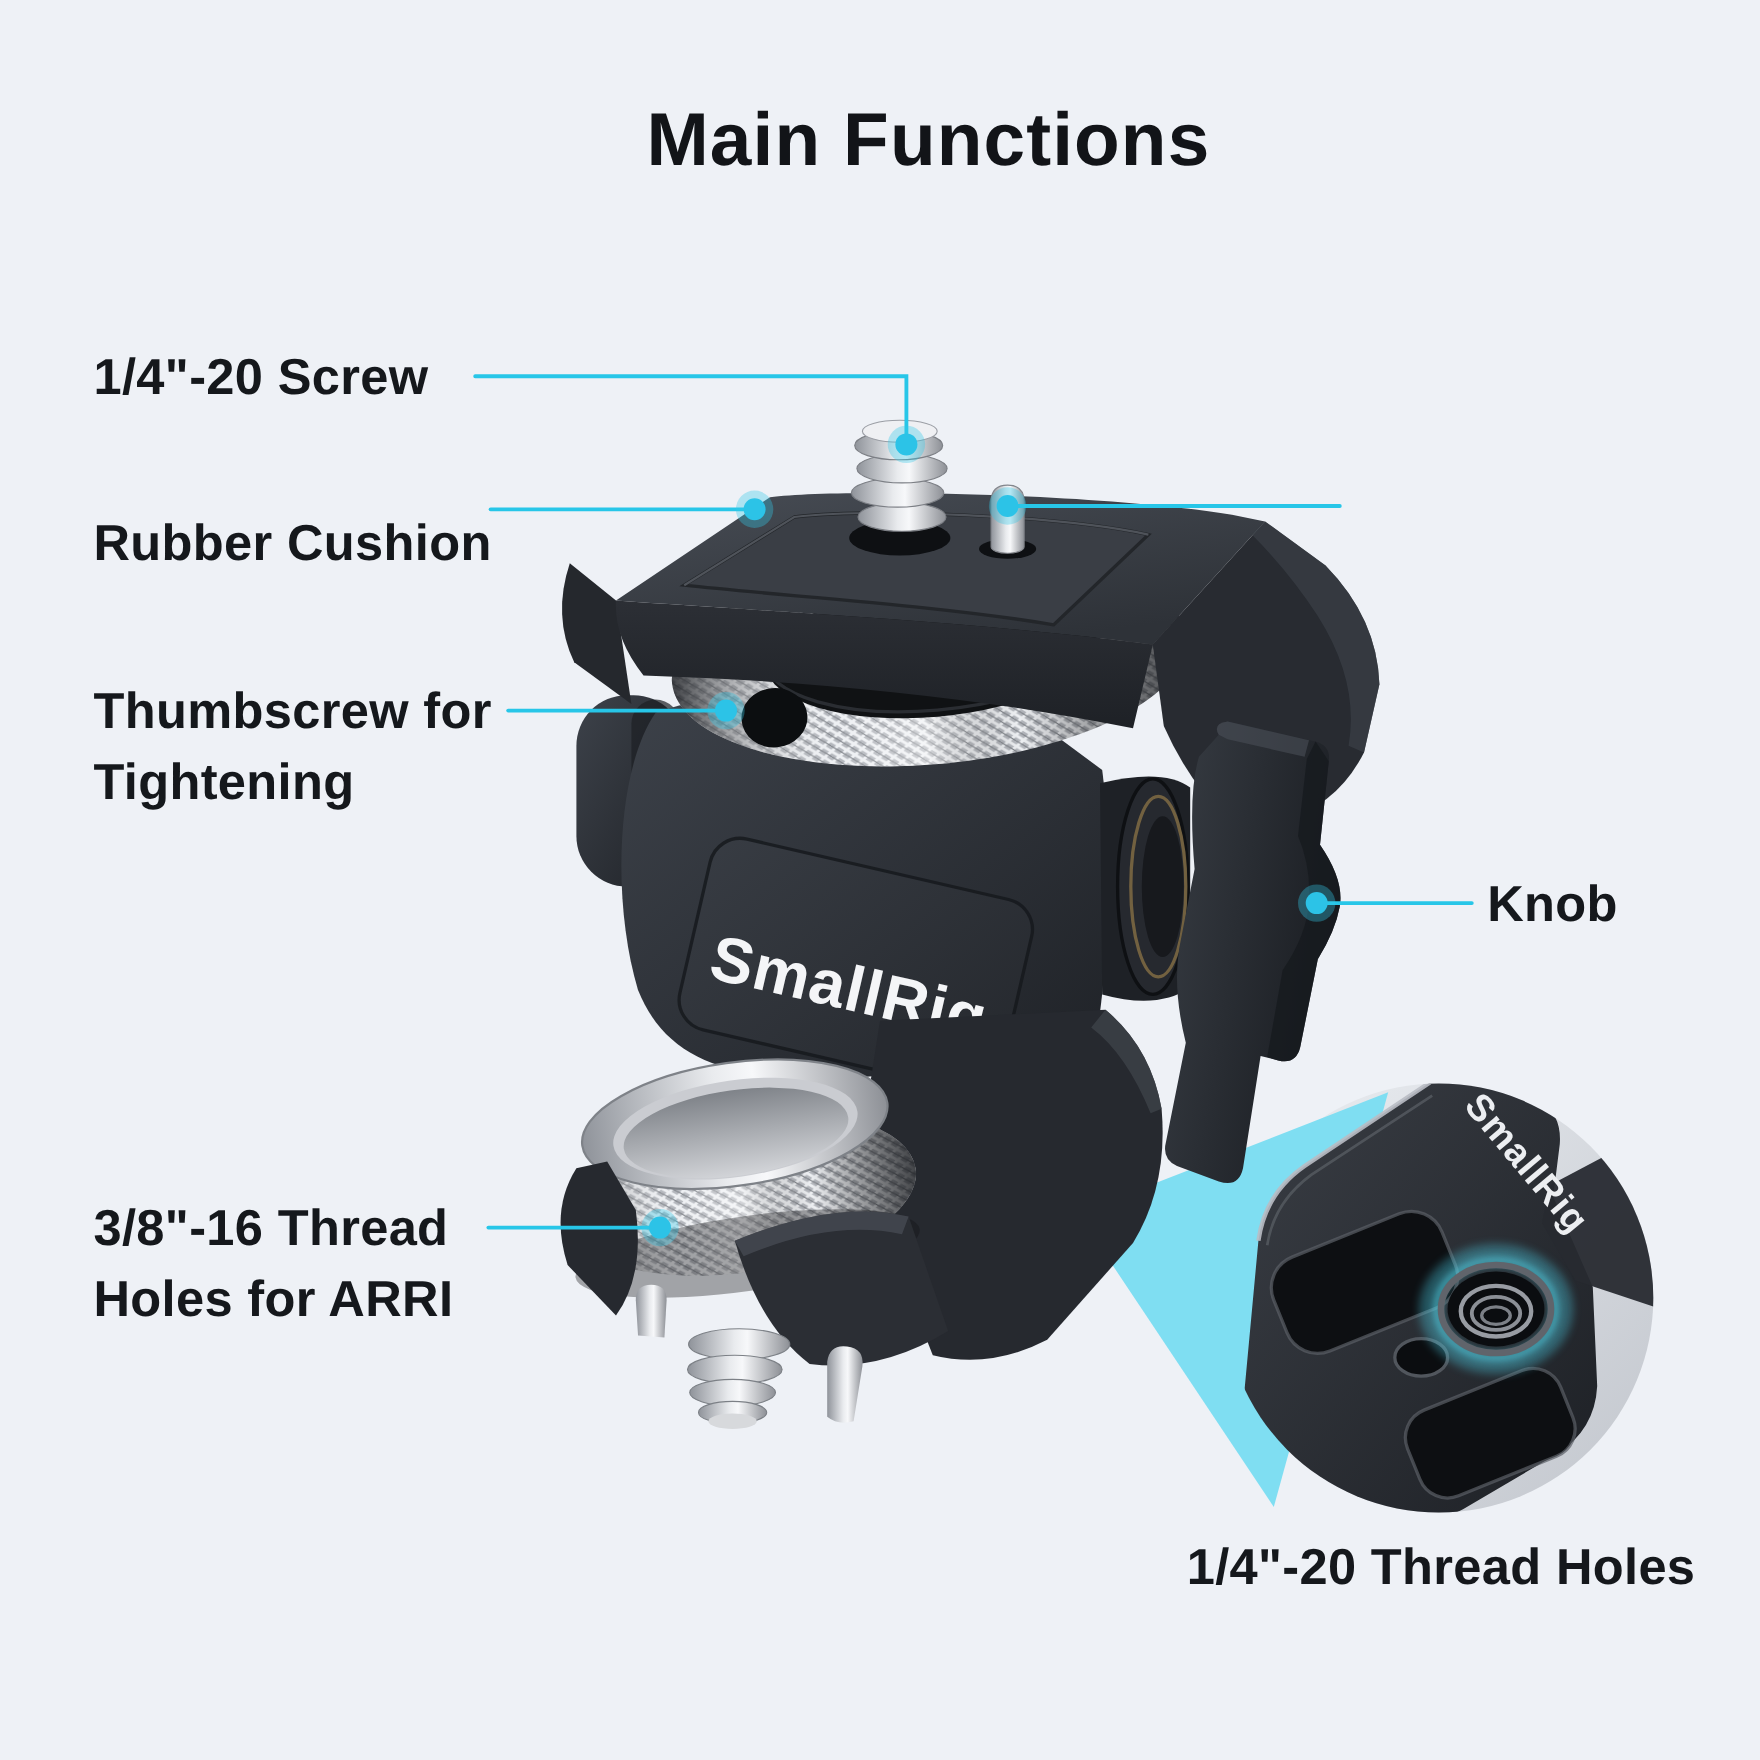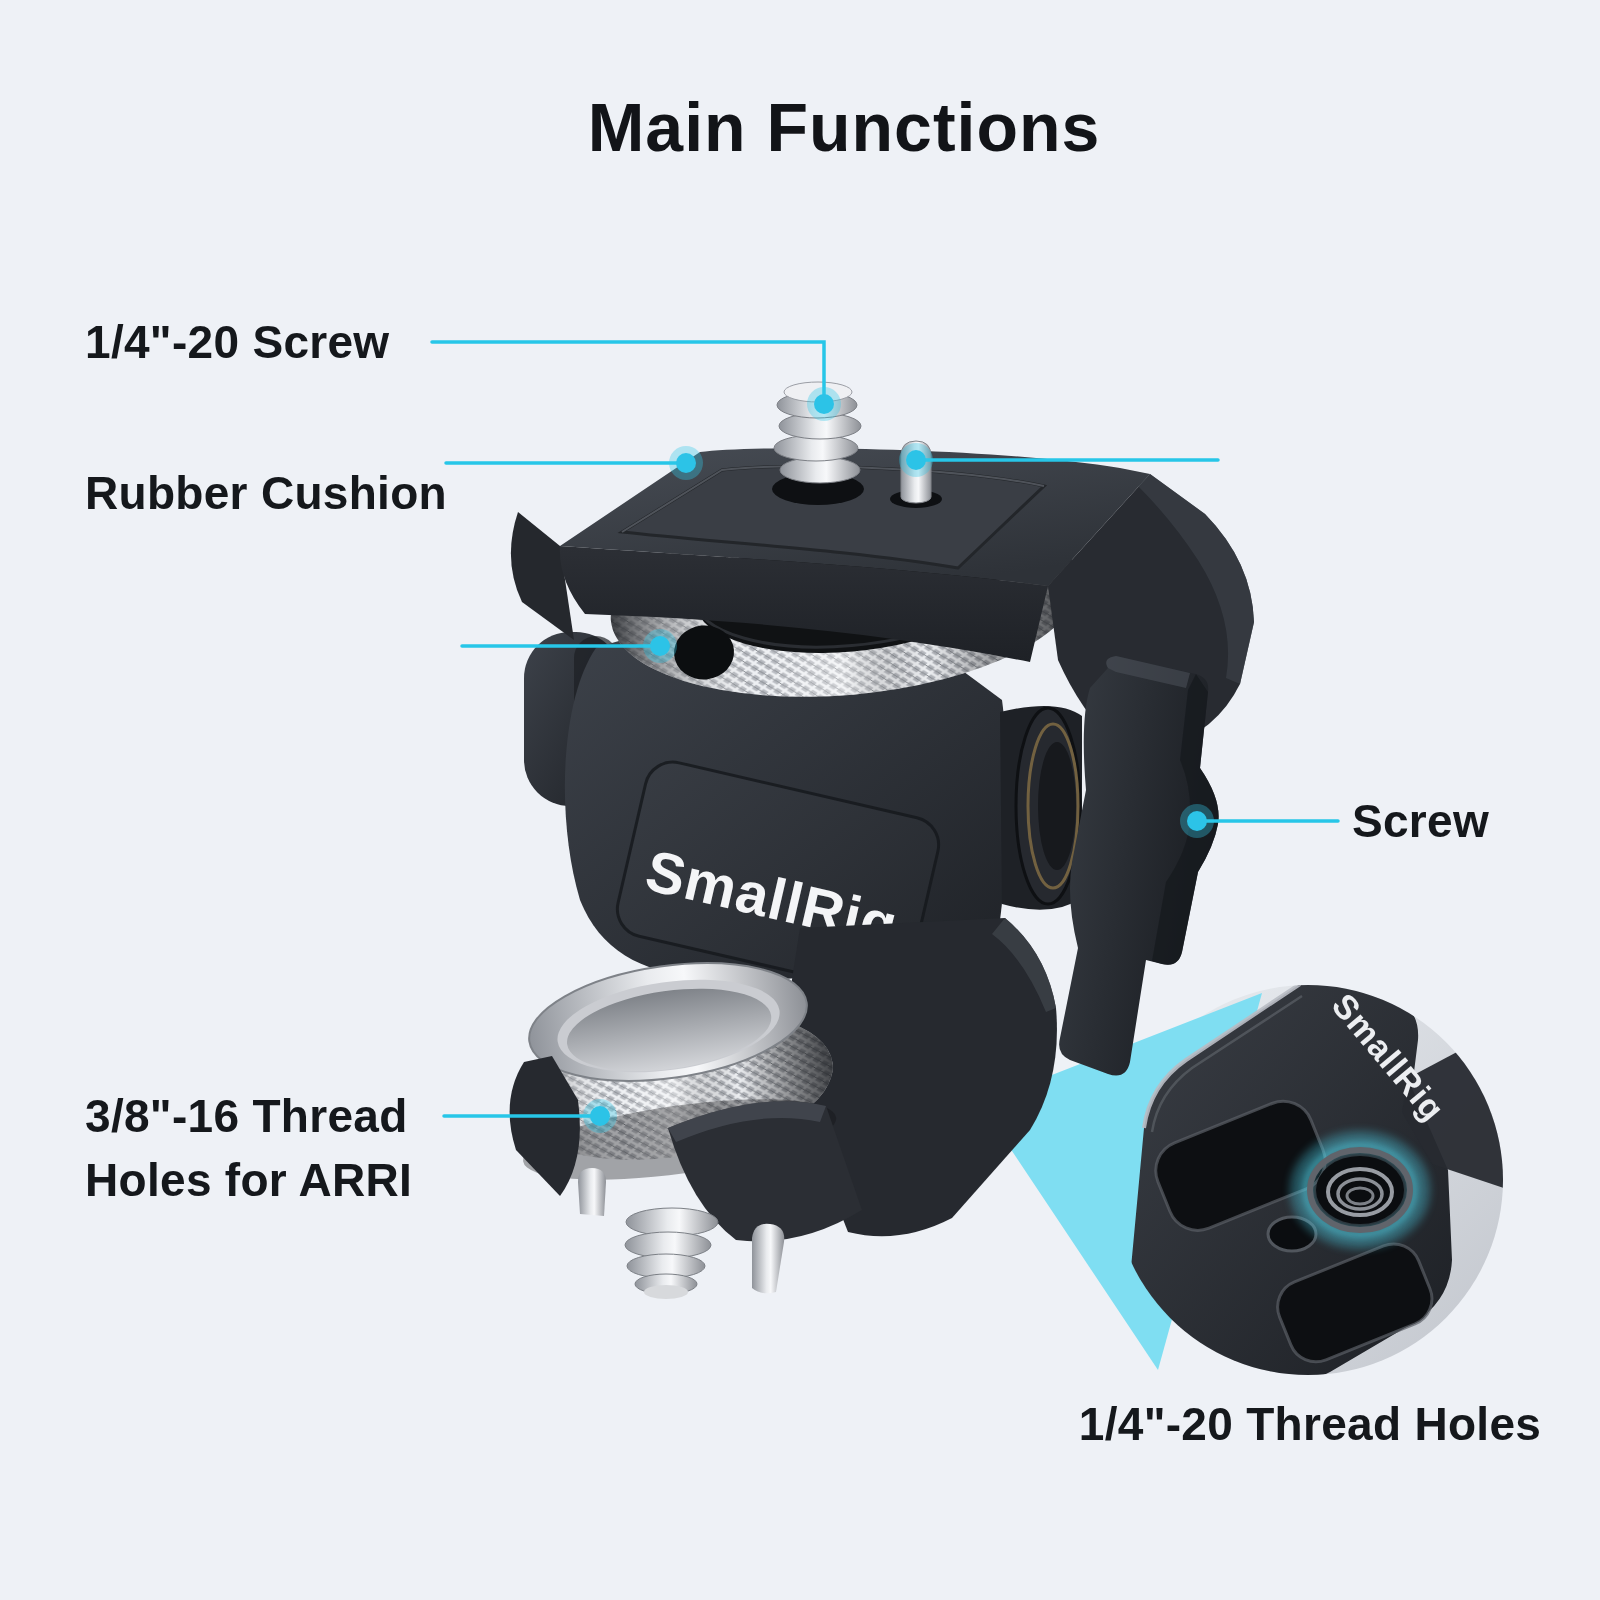--- a/index.html
+++ b/index.html
@@ -261,18 +261,20 @@
       <g>
         <path d="M444,1116 H596" fill="none" stroke="#27c6e8" stroke-width="3.5"></path>
         <circle cx="600" cy="1116" r="17" fill="#35c9e9" opacity="0.35"></circle>
         <circle cx="600" cy="1116" r="10" fill="#2cc3e7"></circle>
       </g>
     </g>
   </svg>
 
   <div class="label" style="left:85px;top:310px;">1/4"-20 Screw</div>
   <div class="label" style="left:85px;top:431px;margin-top:30px;">Rubber Cushion</div>
+  <div class="label" style="left:85px;top:614px;">Thumbscrew for
+Tightening</div>
   <div class="label" style="left:85px;top:1084px;">3/8"-16 Thread
 Holes for ARRI</div>
-  <div class="label" style="left:1352px;top:789px;">Screw</div>
+  <div class="label" style="left:1352px;top:789px;">Knob</div>
   <div class="label center" style="left:1040px;top:1392px;width:540px;">1/4"-20 Thread Holes</div>
 
 </div>
 
 </body></html>

